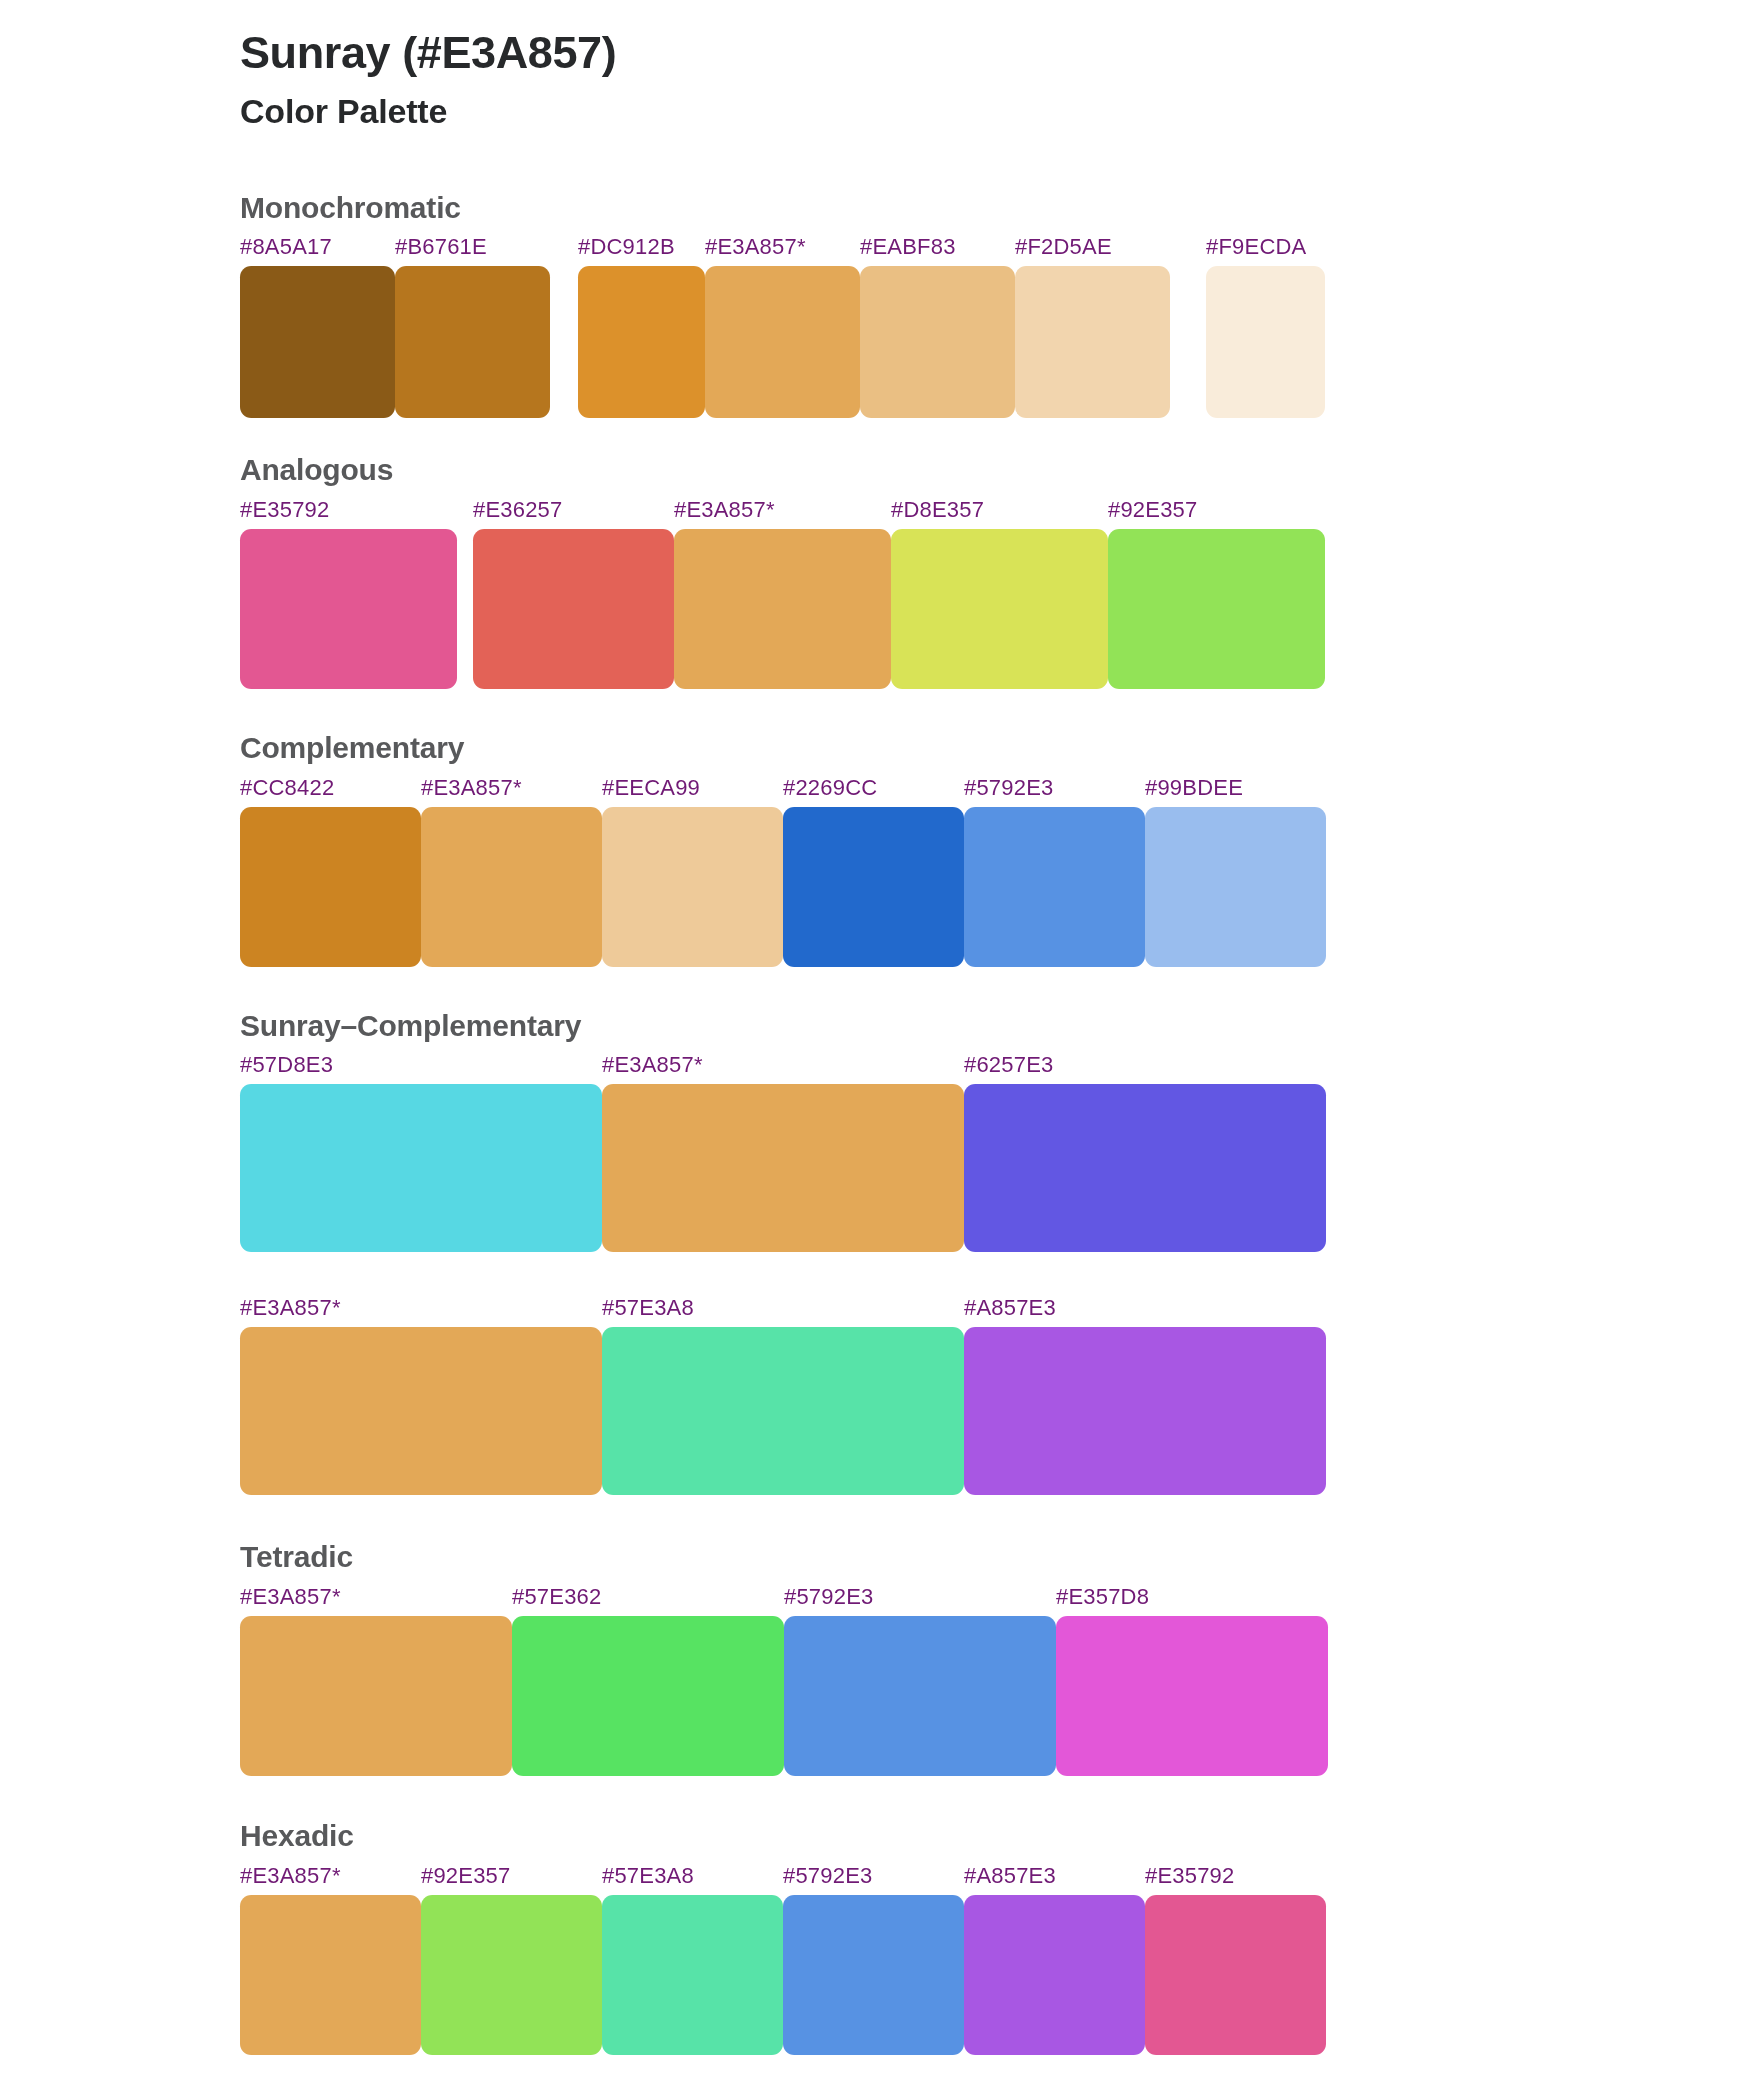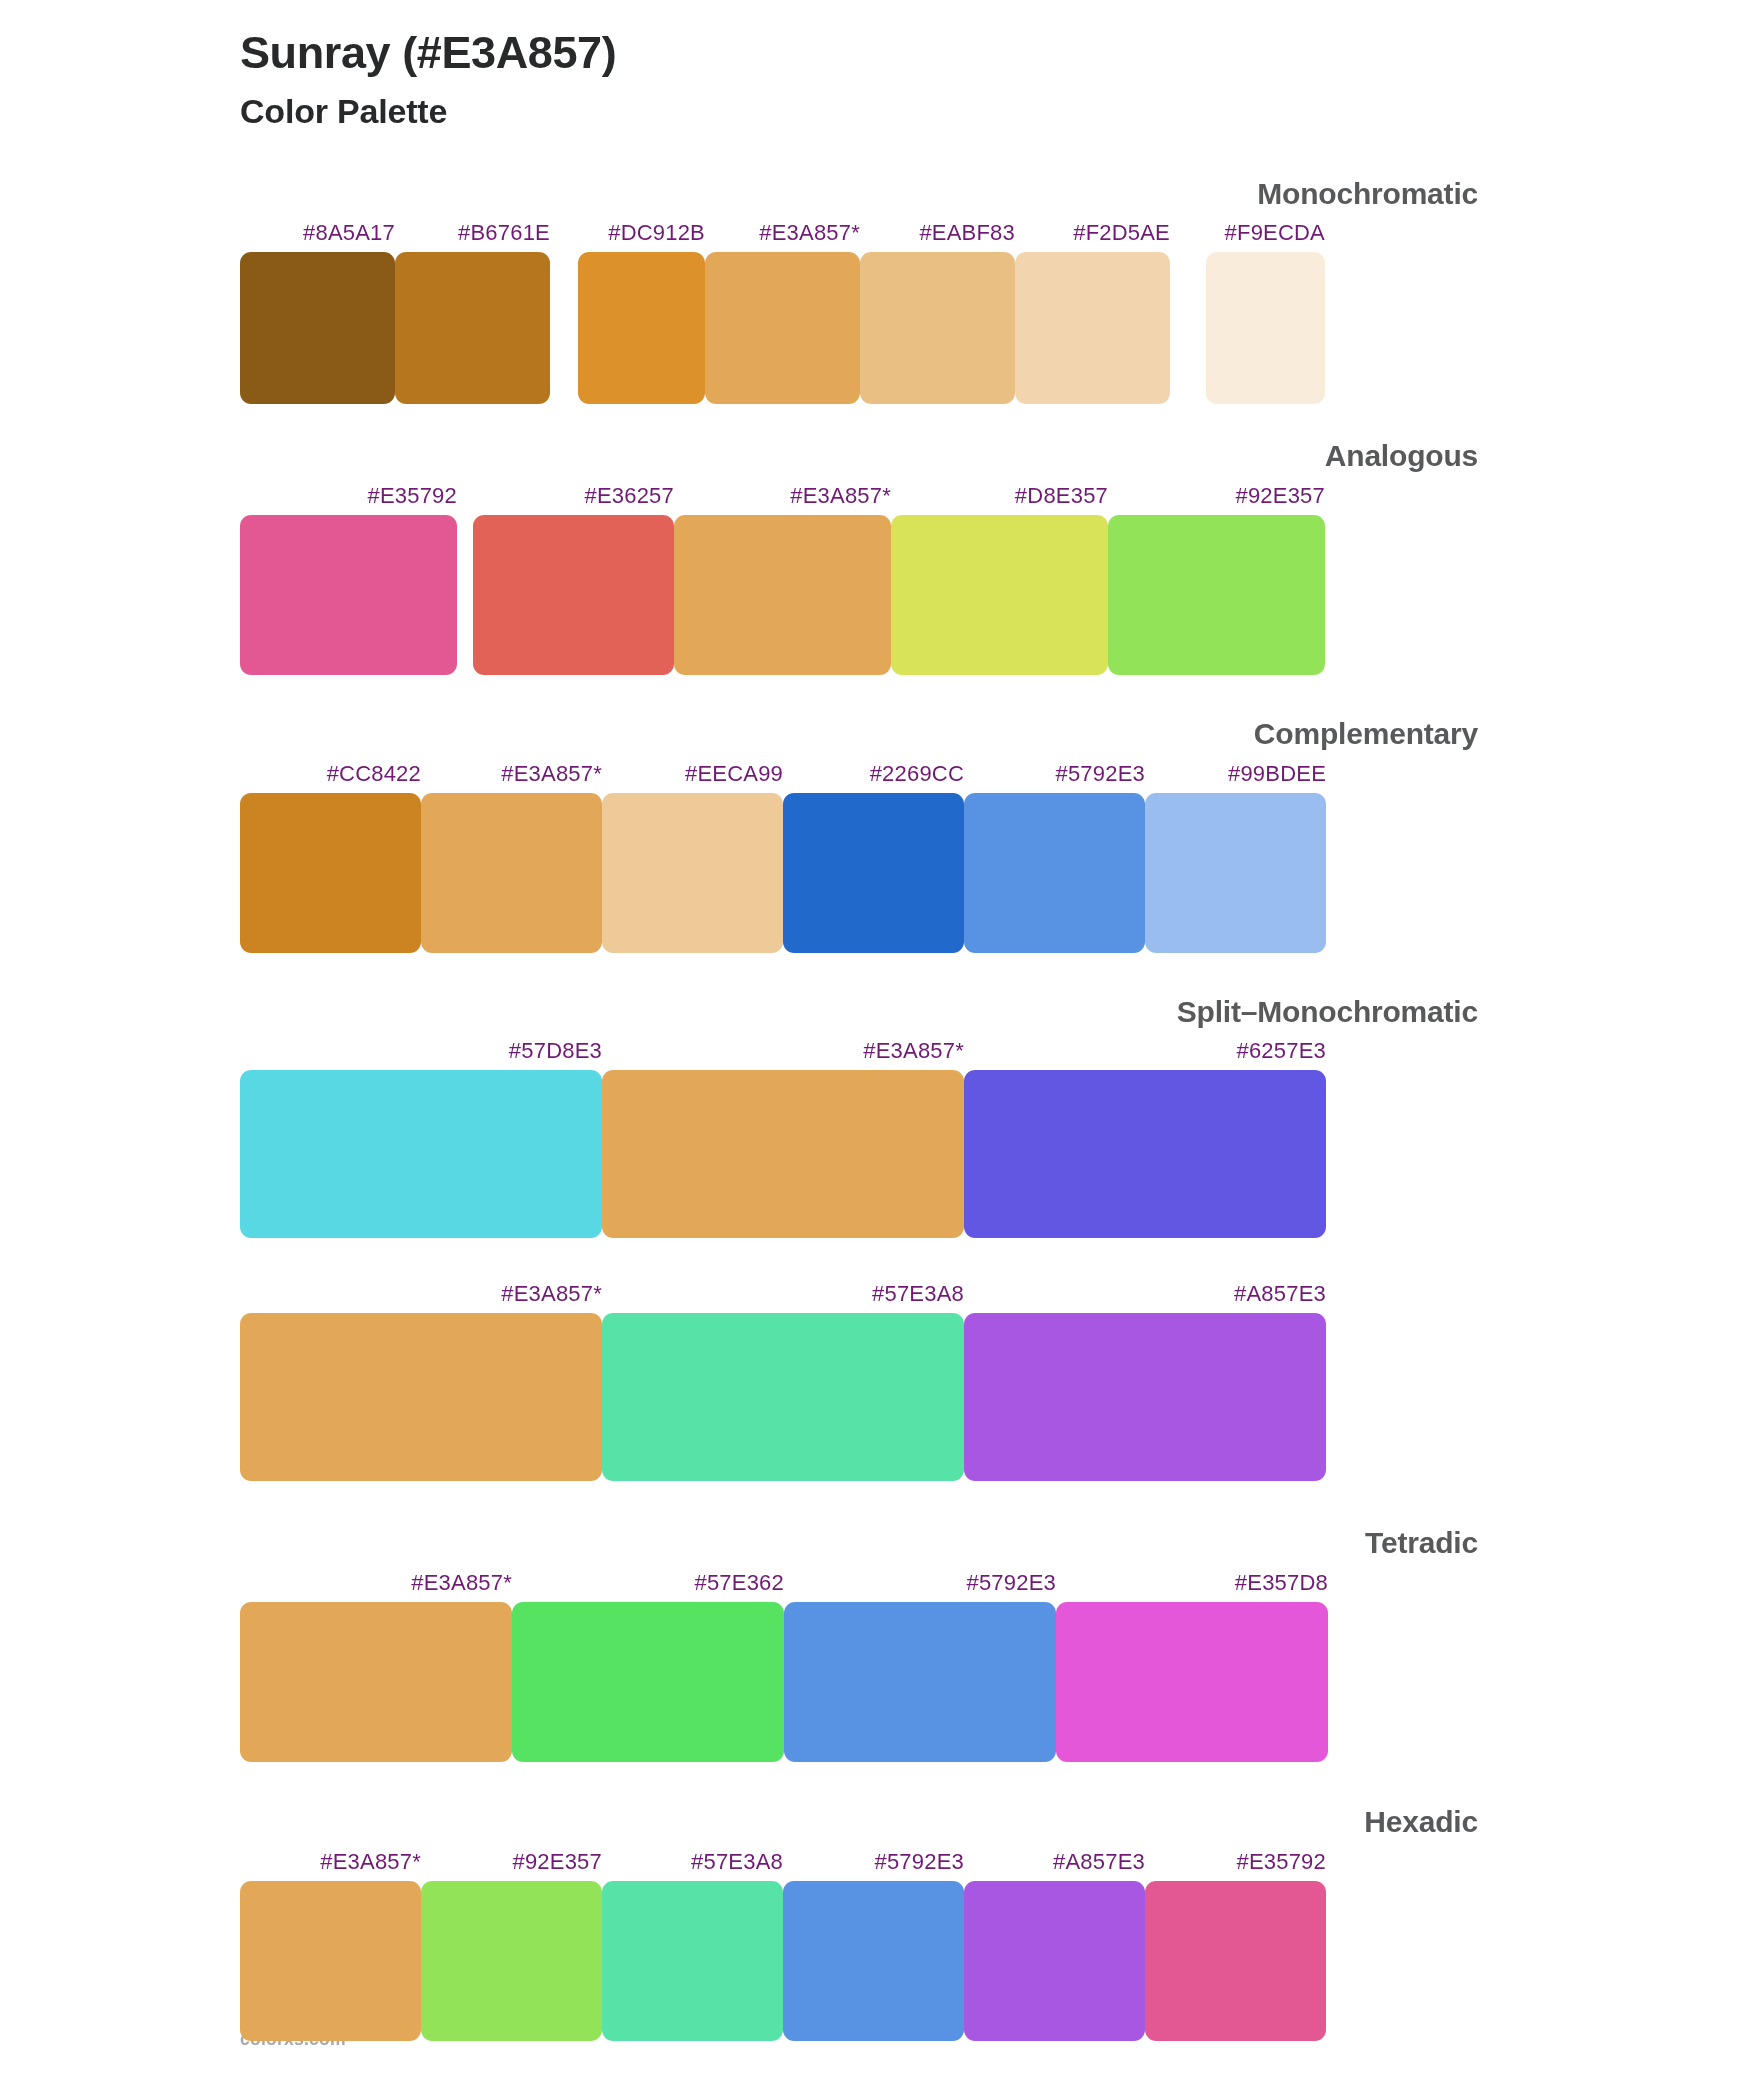--- a/index.html
+++ b/index.html
@@ -30,22 +30,21 @@
   }
   .subtitle {
     font-size: 34px;
     font-weight: bold;
     color: #27292b;
     letter-spacing: -0.2px;
     line-height: 1.25;
     margin-top: 9.6px;
   }
   .sections {
-    margin-top: 44px;
-    text-align: right;
+    margin-top: 58px;
   }
   .section {
     position: relative;
     padding-left: 240px;
   }
   .section-title {
     font-size: 30px;
     font-weight: bold;
     color: #58595b;
     letter-spacing: -0.2px;
@@ -178,21 +177,21 @@
             <div class="swatch-label">#5792E3</div>
             <div class="swatch-chip" style="background: rgb(87, 146, 227); height: 160px;"></div>
           </div>
           <div class="swatch" style="width: 181px; flex: 0 0 181px; z-index: 1;">
             <div class="swatch-label">#99BDEE</div>
             <div class="swatch-chip" style="background: rgb(153, 189, 238); height: 160px;"></div>
           </div>
         </div>
       </div>
       <div class="section" style="margin-bottom: 45px;">
-        <div class="section-title">Split–Monochromatic</div>
+        <div class="section-title">Sunray–Complementary</div>
         <div class="swatch-row">
           <div class="swatch" style="width: 362px; flex: 0 0 362px; z-index: 3;">
             <div class="swatch-label">#57D8E3</div>
             <div class="swatch-chip" style="background: rgb(87, 216, 227); height: 168px;"></div>
           </div>
           <div class="swatch" style="width: 362px; flex: 0 0 362px; z-index: 2;">
             <div class="swatch-label">#E3A857*</div>
             <div class="swatch-chip" style="background: rgb(227, 168, 87); height: 168px;"></div>
           </div>
           <div class="swatch" style="width: 362px; flex: 0 0 362px; z-index: 1;">

